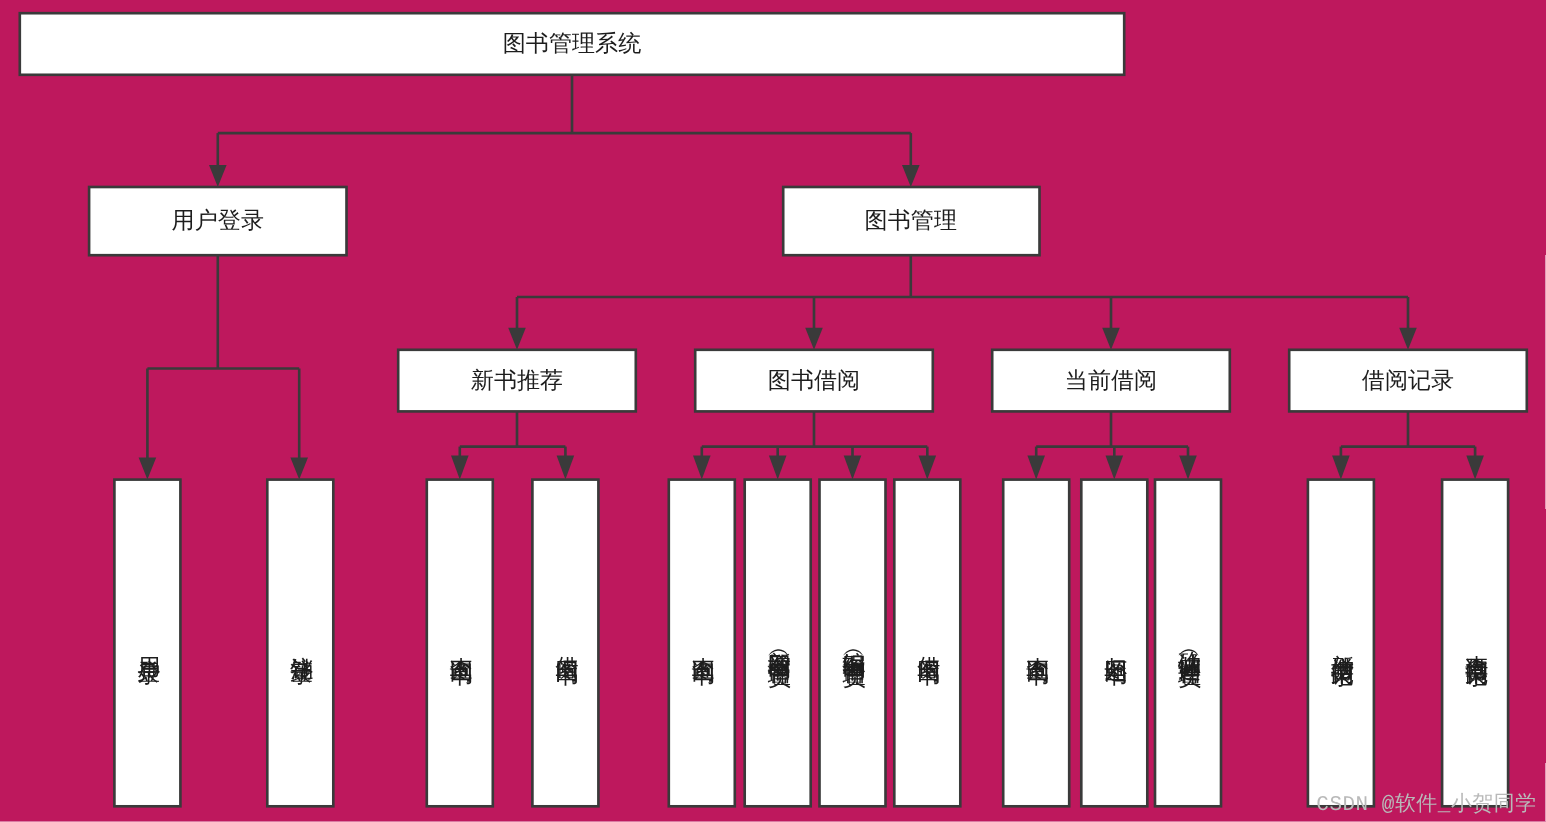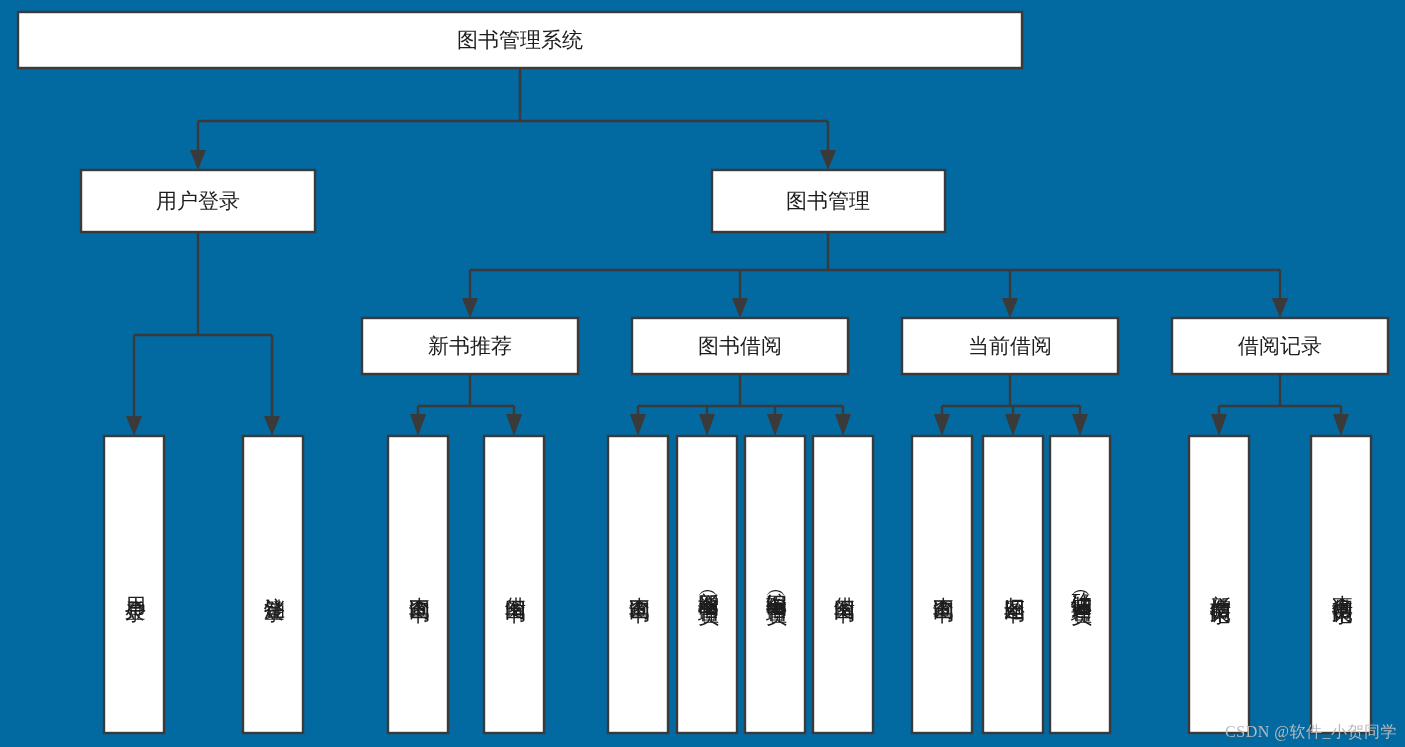--- a/index.html
+++ b/index.html
@@ -8,21 +8,21 @@
     padding: 0;
     background: #ffffff;
   }
   body {
     font-family: "Liberation Sans", "DejaVu Sans", sans-serif;
   }
   #diagram-root {
     position: relative;
     width: 1405px;
     height: 747px;
-    background: #0369a1;
+    background: #be185d;
     overflow: hidden;
   }
   svg.diagram-canvas {
     position: absolute;
     left: 0;
     top: 0;
     width: 1405px;
     height: 747px;
     display: block;
   }
@@ -57,22 +57,22 @@
     dominant-baseline: middle;
     writing-mode: vertical-rl;
     text-orientation: upright;
     letter-spacing: 2px;
     white-space: pre;
   }
   .watermark-text {
     position: absolute;
     right: 8px;
     bottom: 4px;
-    font-family: Liberation Serif, serif;
-    font-size: 16px;
+    font-family: Liberation Mono, monospace;
+    font-size: 19px;
     color: #b9b9b9;
     letter-spacing: 0.5px;
     pointer-events: none;
     user-select: none;
     white-space: nowrap;
   }
 </style>
 </head>
 <body>
 

